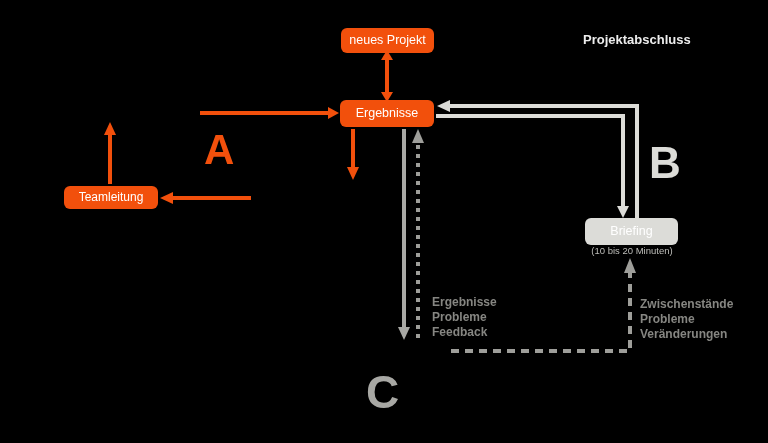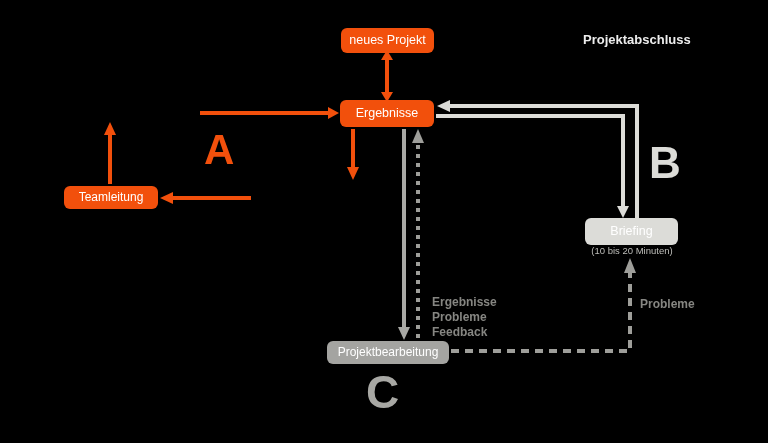--- a/index.html
+++ b/index.html
@@ -117,31 +117,32 @@
   <div class="node node-orange" style="left:341px;top:28px;width:93px;height:25px">neues Projekt</div>
 
   <div class="node node-orange" style="left:340px;top:100px;width:94px;height:27px">Ergebnisse</div>
 
   <div class="node node-orange" style="left:64px;top:186px;width:94px;height:23px;font-size:12px">Teamleitung</div>
 
   <div class="node node-lightgray" style="left:585px;top:218px;width:93px;height:27px">Briefing</div>
 
   <div class="sub-label" style="left:572px;top:245px;width:120px">(10 bis 20 Minuten)</div>
 
-  <div class="node node-gray" style="left:327px;top:341px;width:122px;height:23px;font-size:12px">Projektbearbeitung</div>
 
   <div class="big-letter" style="left:204px;top:129px;font-size:42px;color:var(--c-orange)">A</div>
 
   <div class="big-letter" style="left:649px;top:141px;font-size:44px;color:var(--c-light-gray)">B</div>
 
   <div class="big-letter" style="left:366px;top:369px;font-size:46px;color:var(--c-mid-gray)">C</div>
 
   <div class="edge-label" style="left:432px;top:287px">
     <div>Ergebnisse</div>
     <div>Probleme</div>
     <div>Feedback</div>
   </div>
 
   <div class="edge-label" style="left:640px;top:289px">
+    <div>Zwischenstände</div>
     <div>Probleme</div>
+    <div>Veränderungen</div>
   </div>
 
 </div>
 
 </body></html>

